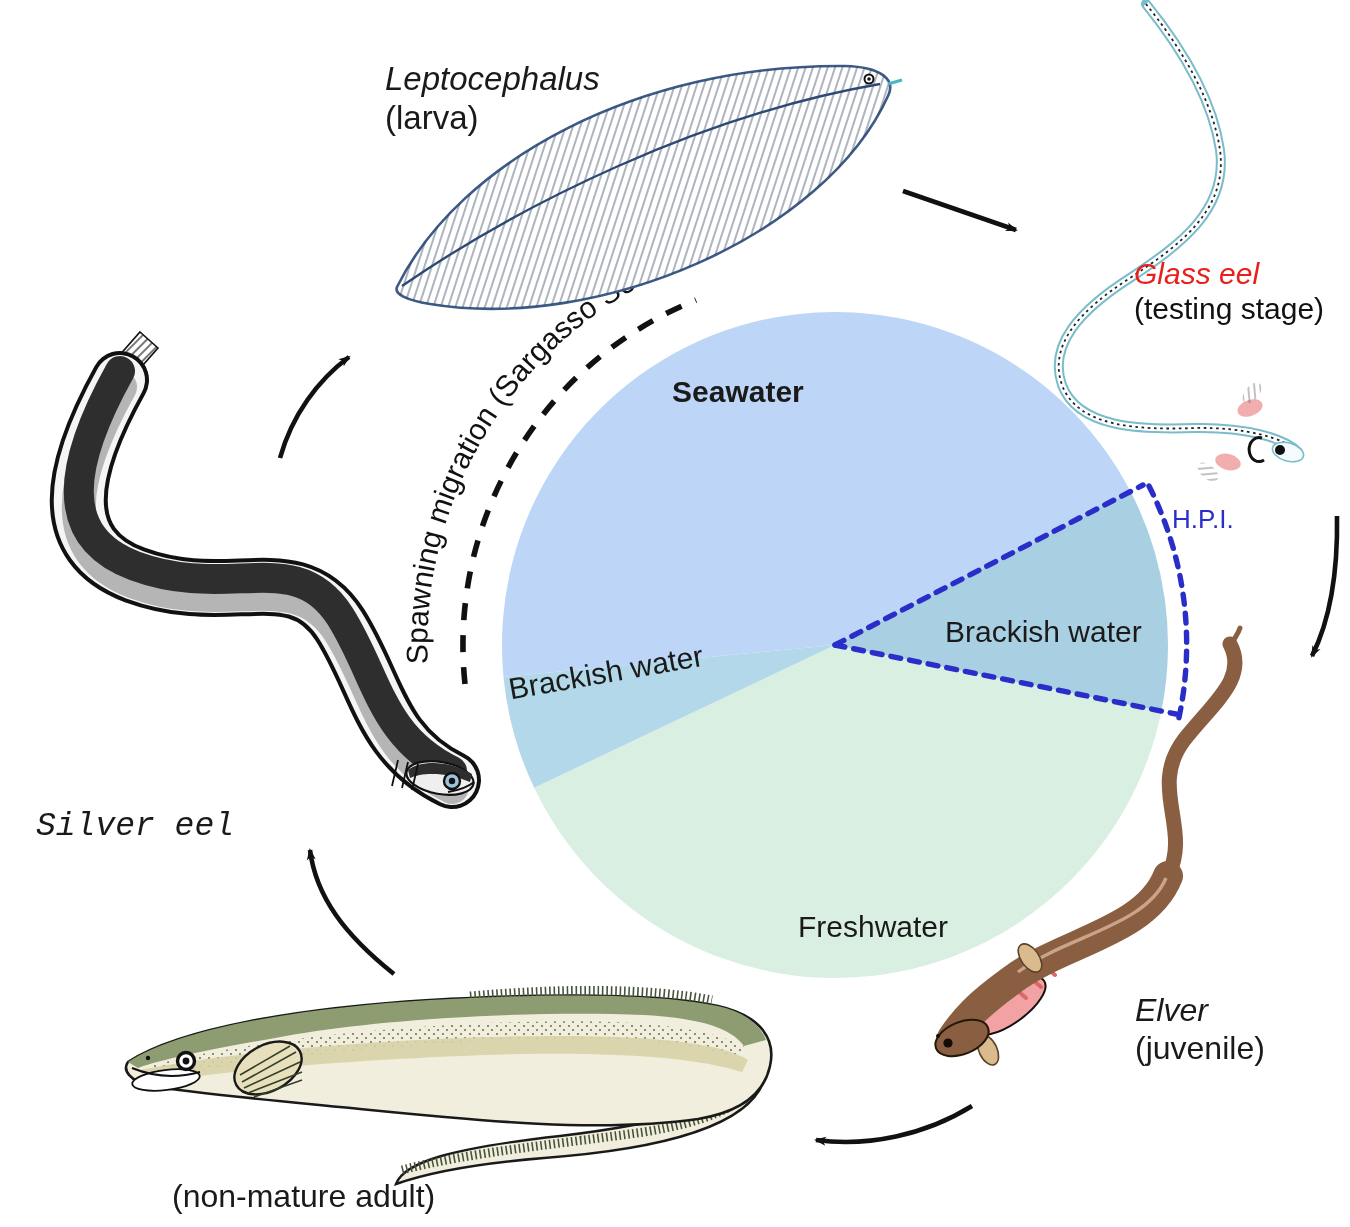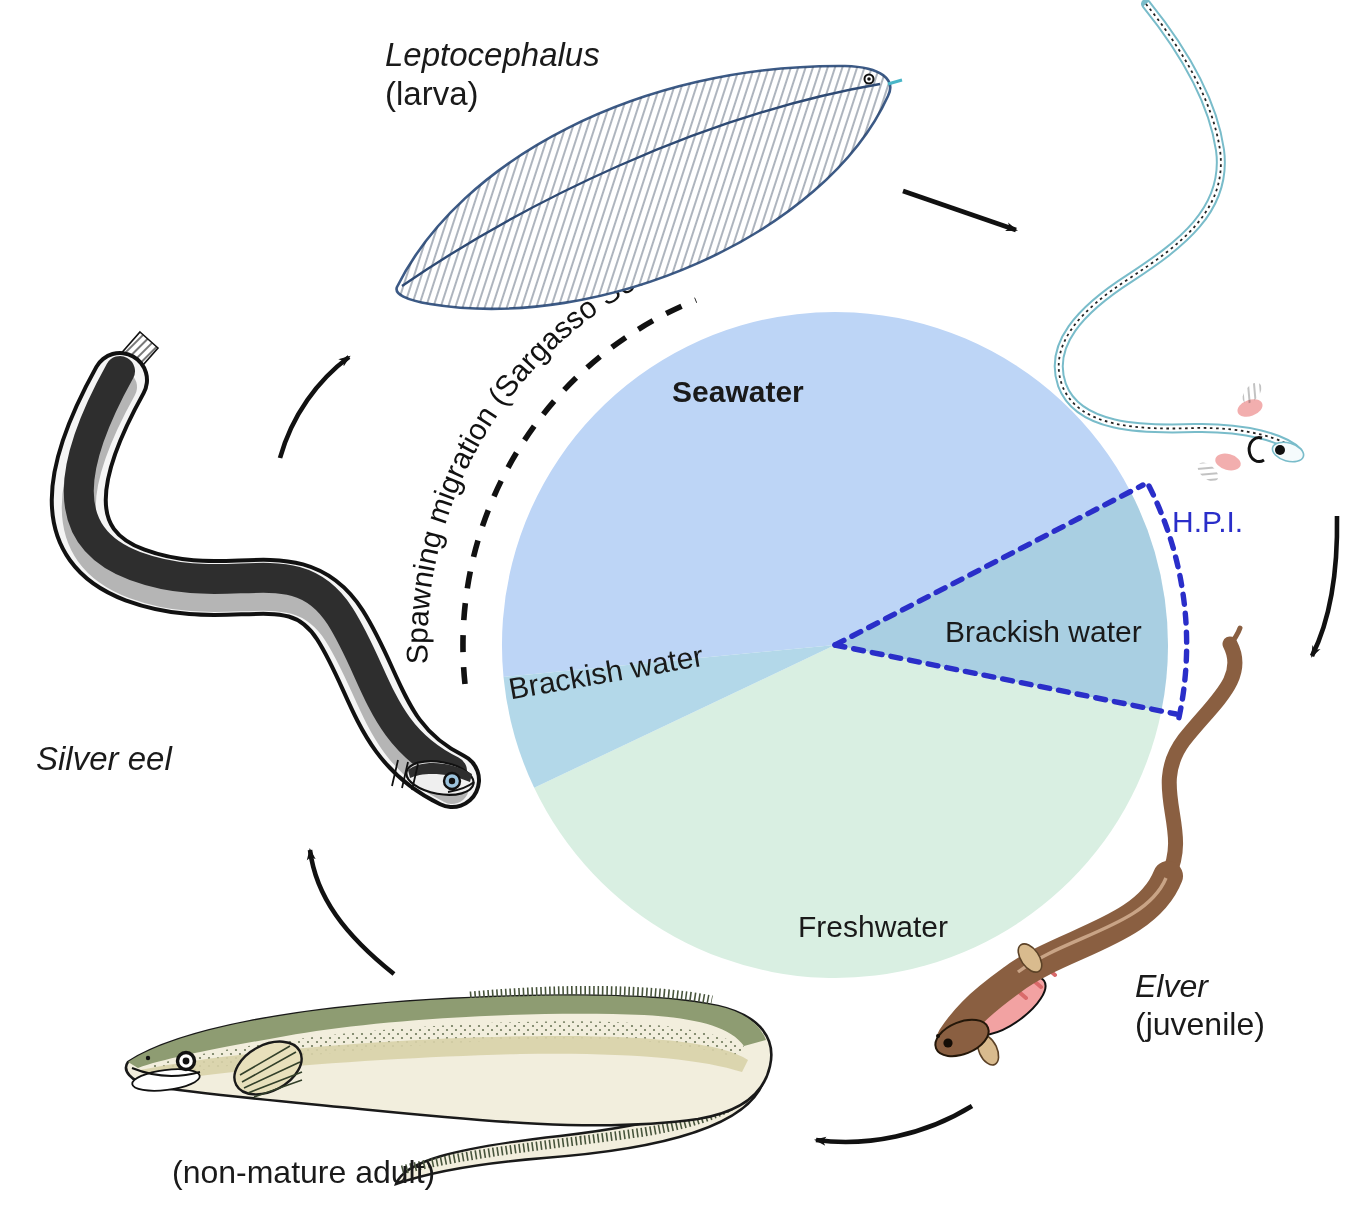--- a/index.html
+++ b/index.html
@@ -4,21 +4,21 @@
 <style>
   html,body{margin:0;padding:0;background:#fff;}
   #canvas{position:relative;width:1350px;height:1227px;background:#fff;overflow:hidden;
           font-family:"Liberation Sans",sans-serif;color:#111;}
   #art{position:absolute;left:0;top:0;}
   .lbl{position:absolute;white-space:nowrap;line-height:1.18;}
   .stage-name{font-style:italic;}
   .red{color:#e8201c;}
   .blue{color:#2a2ec9;}
   .env{font-size:30px;color:#1a1a1a;}
-  .stage{font-size:32px;color:#1a1a1a;}
+  .stage{font-size:32px;color:#1a1a1a;margin-top:24px;}
   .stage-lg{font-size:33px;}
   .rot{transform:rotate(-10deg);transform-origin:left top;}
   .curvetext{font-size:30px;fill:#111;}
 </style>
 </head>
 <body>
 
 <div id="canvas">
 
 <svg id="art" width="1350" height="1227" viewBox="0 0 1350 1227">
@@ -136,34 +136,36 @@
     <path d="M 448,792 C 460,790 468,787 474,782" fill="none" stroke="#111" stroke-width="1.8"></path>
   </g>
 </svg>
 
 <div class="lbl stage stage-lg" style="left:385px;top:36px;">
   <div class="stage-name">Leptocephalus</div>
   <div>(larva)</div>
 </div>
 
 <div class="lbl" style="left:1134px;top:256px;font-size:30px;">
+  <div class="stage-name red">Glass eel</div>
+  <div>(testing stage)</div>
 </div>
 
 <div class="lbl stage" style="left:1135px;top:968px;">
   <div class="stage-name">Elver</div>
   <div>(juvenile)</div>
 </div>
 
 <div class="lbl stage" style="left:172px;top:1154px;">
   <div>(non-mature adult)</div>
 </div>
 
-<div class="lbl stage stage-lg" style="left:36px;top:740px;">
+<div class="lbl stage stage-lg" style="left:36px;top:784px;font-family:Liberation Mono, monospace;">
   <div class="stage-name">Silver eel</div>
 </div>
 
 <div class="lbl env" style="left:672px;top:374px;font-weight:bold;">Seawater</div>
 <div class="lbl env" style="left:945px;top:614px;">Brackish water</div>
 <div class="lbl env rot" style="left:506px;top:672px;">Brackish water</div>
 <div class="lbl env" style="left:798px;top:897px;margin-top:12px;">Freshwater</div>
-<div class="lbl blue" style="left:1172px;top:504px;font-size:30px;">H.P.I.</div>
+<div class="lbl blue" style="left:1172px;top:504px;font-size:26px;">H.P.I.</div>
 
 </div>
 
 </body></html>

